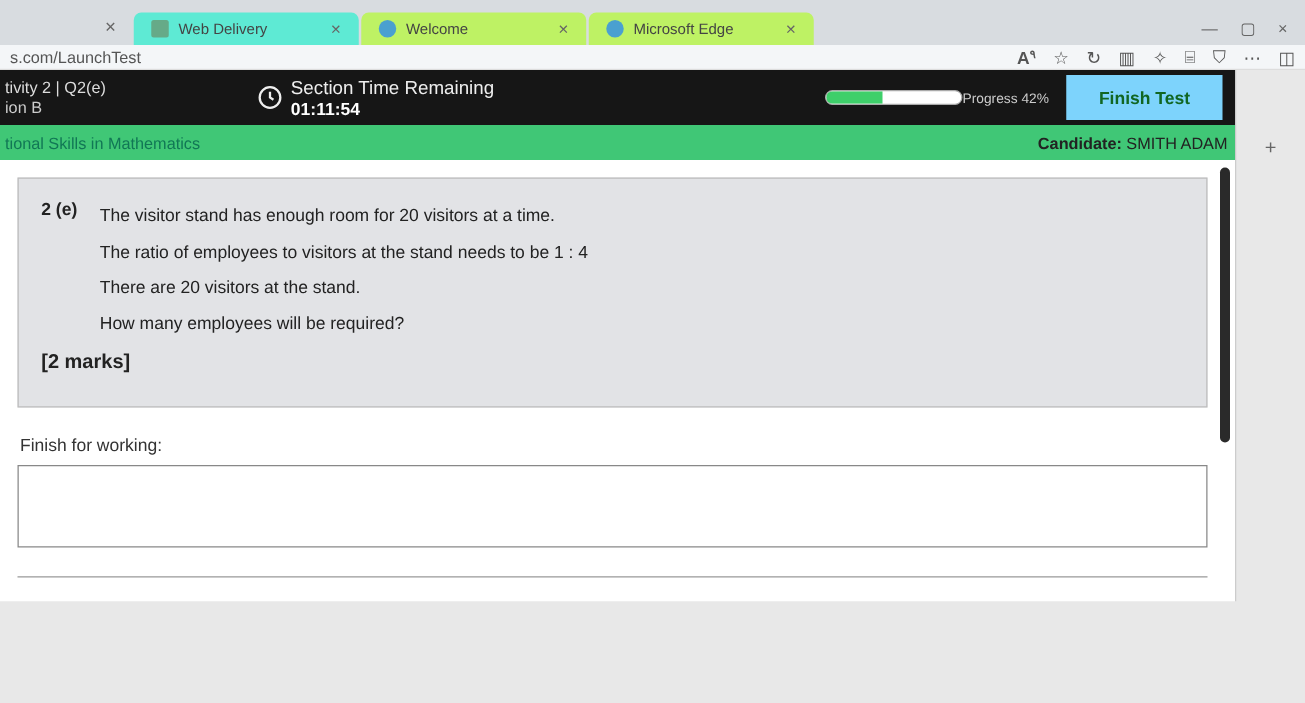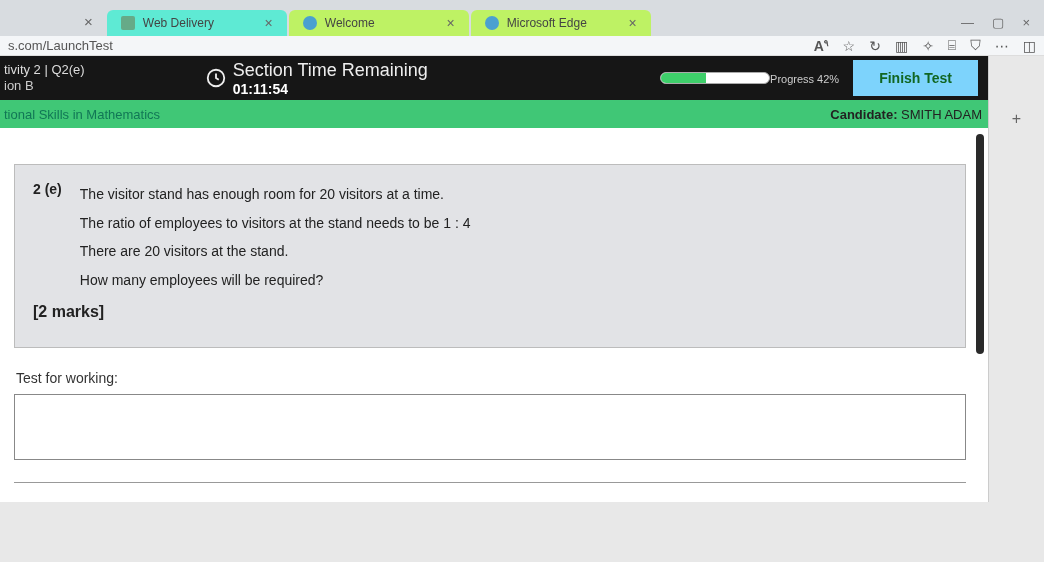--- a/index.html
+++ b/index.html
@@ -24,34 +24,34 @@
   
   .app-wrap { display: flex; border-radius: 16px; }
   .app { flex: 1; }
 
   .black-bar { background: #161616; color: #eee; display: flex; align-items: center; height: 44px; padding: 0 10px 0 0; font-size: 14px; }
   .bb-left { padding-left: 4px; line-height: 1.2; }
   .bb-left .l1 { font-size: 13px; color: #ddd; }
   .bb-left .l2 { font-size: 13px; color: #ccc; }
   .bb-timer { display: flex; align-items: center; gap: 6px; margin-left: 120px; }
   .clock-icon { width: 22px; height: 22px; }
-  .bb-timer .t1 { font-size: 18px; color: #eee; }
+  .bb-timer .t1 { font-size: 15px; color: #eee; }
   .bb-timer .t2 { font-size: 14px; font-weight: bold; color: #fff; }
   .bb-progress { margin-left: auto; display: flex; flex-direction: row; align-items: center; margin-right: 14px; }
   .prog-track { width: 110px; height: 12px; background: #fff; border-radius: 7px; overflow: hidden; border: 1px solid #aaa; }
   .prog-fill { height: 100%; background: #3ecf6a; width: 42%; }
   .prog-label { font-size: 11px; color: #ccc; margin-top: 2px; }
   .finish-btn { background: #7dd3fc; color: #162; font-weight: bold; font-size: 14px; padding: 10px 26px; border: none; }
 
   .green-bar { background: #40c776; color: #104028; display: flex; align-items: center; height: 28px; padding: 0 6px 0 4px; font-size: 13px; }
   .green-bar .title { color: #175; font-weight: 500; }
   .green-bar .cand { margin-left: auto; color: #222; }
   .green-bar .cand b { font-weight: bold; }
 
-  .content-area { background: #fff; padding: 36px 22px 10px 14px; position: relative; }
+  .content-area { background: #fff; padding: 14px 22px 10px 14px; position: relative; }
   .scrollbar { position: absolute; right: 4px; top: 6px; width: 8px; height: 220px; background: #2a2a2a; border-radius: 4px; }
 
   .question-box { background: #e2e3e6; border: 1px solid #bcbcbc; padding: 16px 18px 26px 18px; margin-bottom: 22px; }
   .q-row { display: flex; gap: 18px; }
   .q-num { font-weight: bold; font-size: 14px; color: #222; flex-shrink: 0; }
   .q-body { font-size: 14px; color: #222; line-height: 1.9; }
   .q-body p { margin-bottom: 2px; }
   .marks { text-align: left; font-weight: bold; font-size: 16px; color: #222; margin-top: 8px; }
 
   .work-label { font-size: 14px; color: #333; margin: 4px 2px 8px; }
@@ -147,21 +147,21 @@
           <div class="q-body">
             <p>The visitor stand has enough room for 20 visitors at a time.</p>
             <p>The ratio of employees to visitors at the stand needs to be 1 : 4</p>
             <p>There are 20 visitors at the stand.</p>
             <p>How many employees will be required?</p>
           </div>
         </div>
         <div class="marks">[2 marks]</div>
       </div>
 
-      <div class="work-label">Test for working:</div>
+      <div class="work-label">Finish for working:</div>
       <textarea class="work-box" value="" style=""></textarea>
 
       <div class="next-box"></div>
     </div>
 
   </div>
 
   <div class="side-strip">
     <span>+</span>
   </div>

